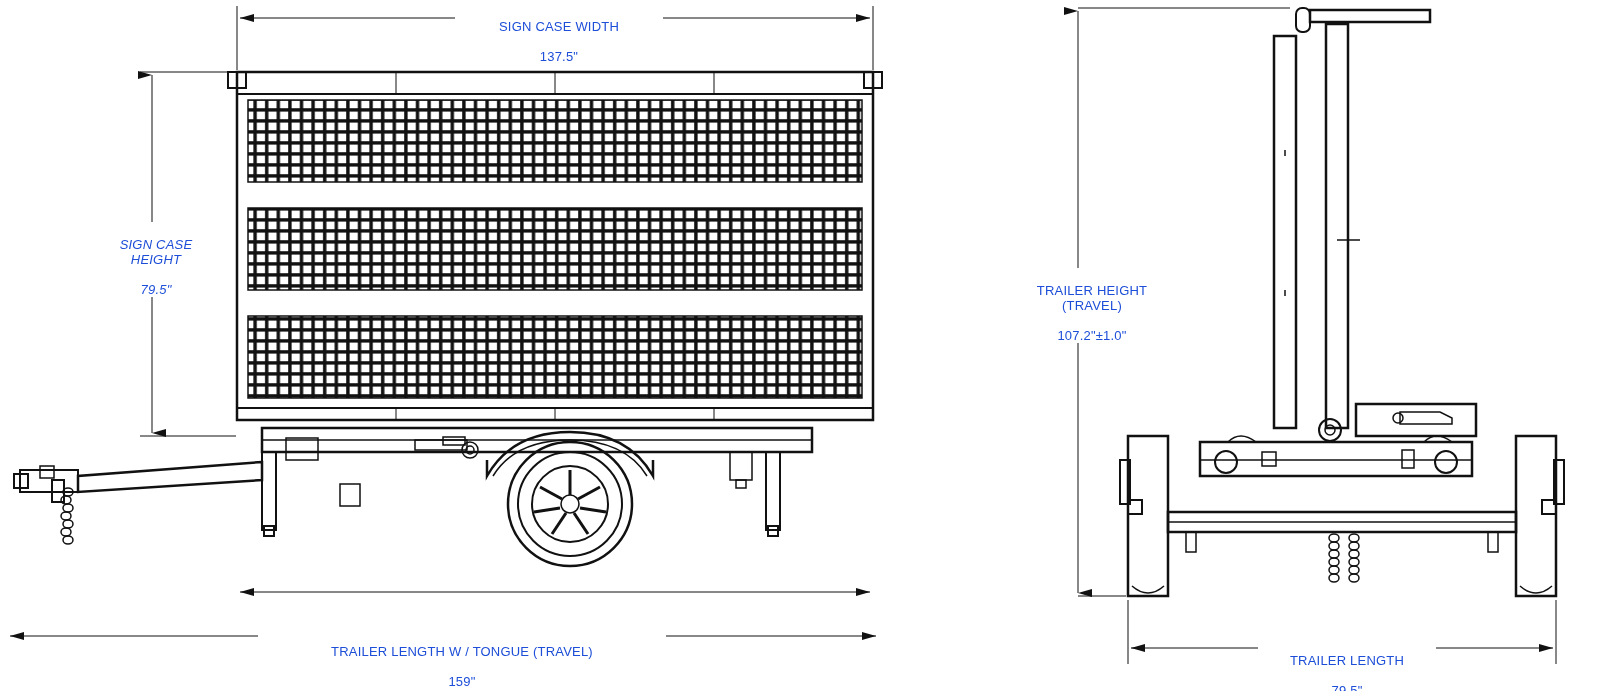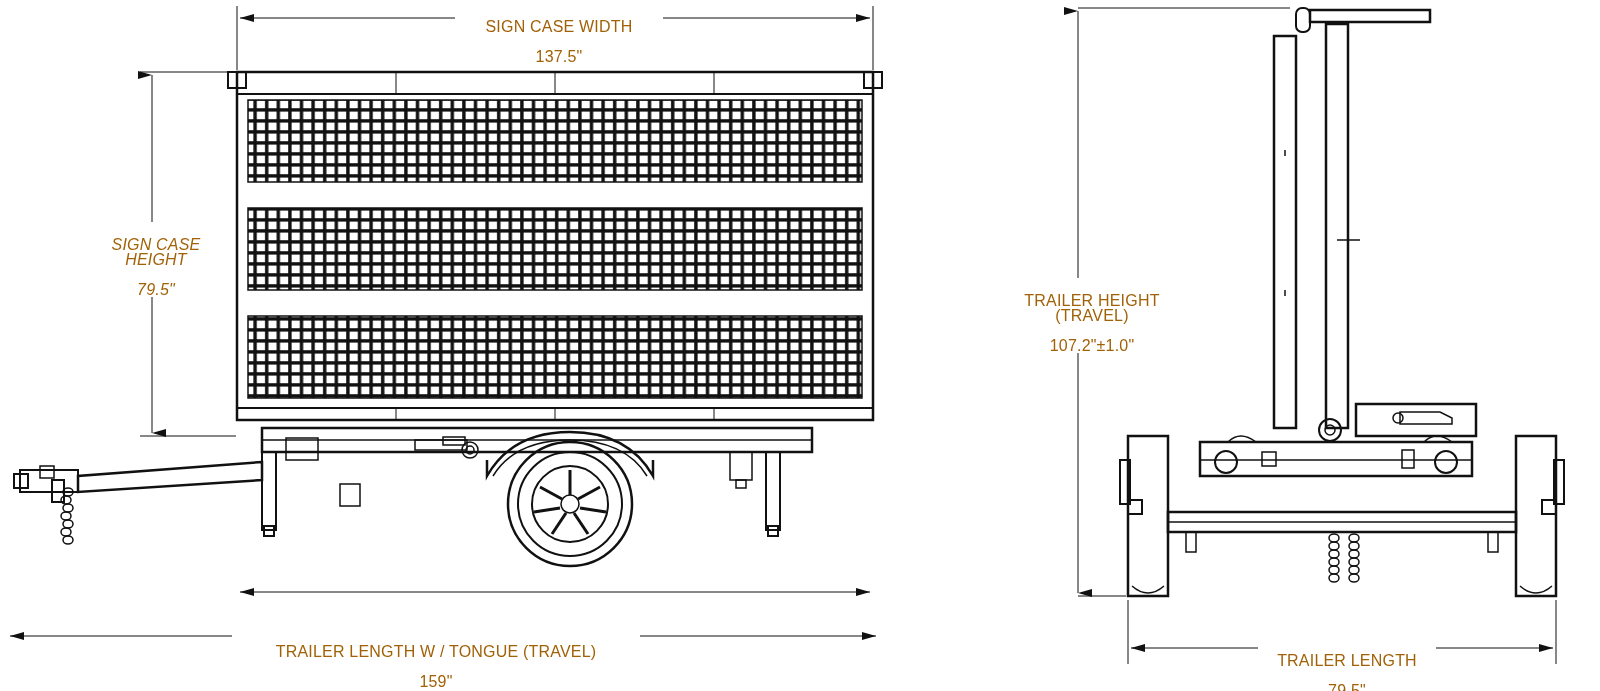--- a/index.html
+++ b/index.html
@@ -14,24 +14,24 @@
   #stage {
     position: relative;
     width: 1600px;
     height: 691px;
     overflow: hidden;
     background: #ffffff;
   }
   .dim-label {
     position: absolute;
     text-align: center;
-    font-size: 16px;
+    font-size: 13px;
     line-height: 15px;
     letter-spacing: 0.2px;
-    color: #a16207;
+    color: #1d4ed8;
     white-space: pre-line;
     background: #ffffff;
     padding: 0 4px;
   }
   svg.layer {
     position: absolute;
     left: 0;
     top: 0;
     width: 1600px;
     height: 691px;
@@ -236,26 +236,26 @@
     <span>137.5"</span>
   </div>
 
   <div class="dim-label" style="left:104px; top:222px; width:96px;font-style:italic;">
     <span>SIGN CASE
 HEIGHT</span><br>
     <span>79.5"</span>
   </div>
 
 
-  <div class="dim-label" style="left:232px; top:629px; width:400px;">
+  <div class="dim-label" style="left:258px; top:629px; width:400px;">
     <span>TRAILER LENGTH W / TONGUE (TRAVEL)</span><br>
     <span>159"</span>
   </div>
 
-  <div class="dim-label" style="left:1008px; top:278px; width:160px;">
+  <div class="dim-label" style="left:1008px; top:268px; width:160px;">
     <span>TRAILER HEIGHT
 (TRAVEL)</span><br>
     <span>107.2"±1.0"</span>
   </div>
 
   <div class="dim-label" style="left:1258px; top:638px; width:170px;">
     <span>TRAILER LENGTH</span><br>
     <span>79.5"</span>
   </div>
 

